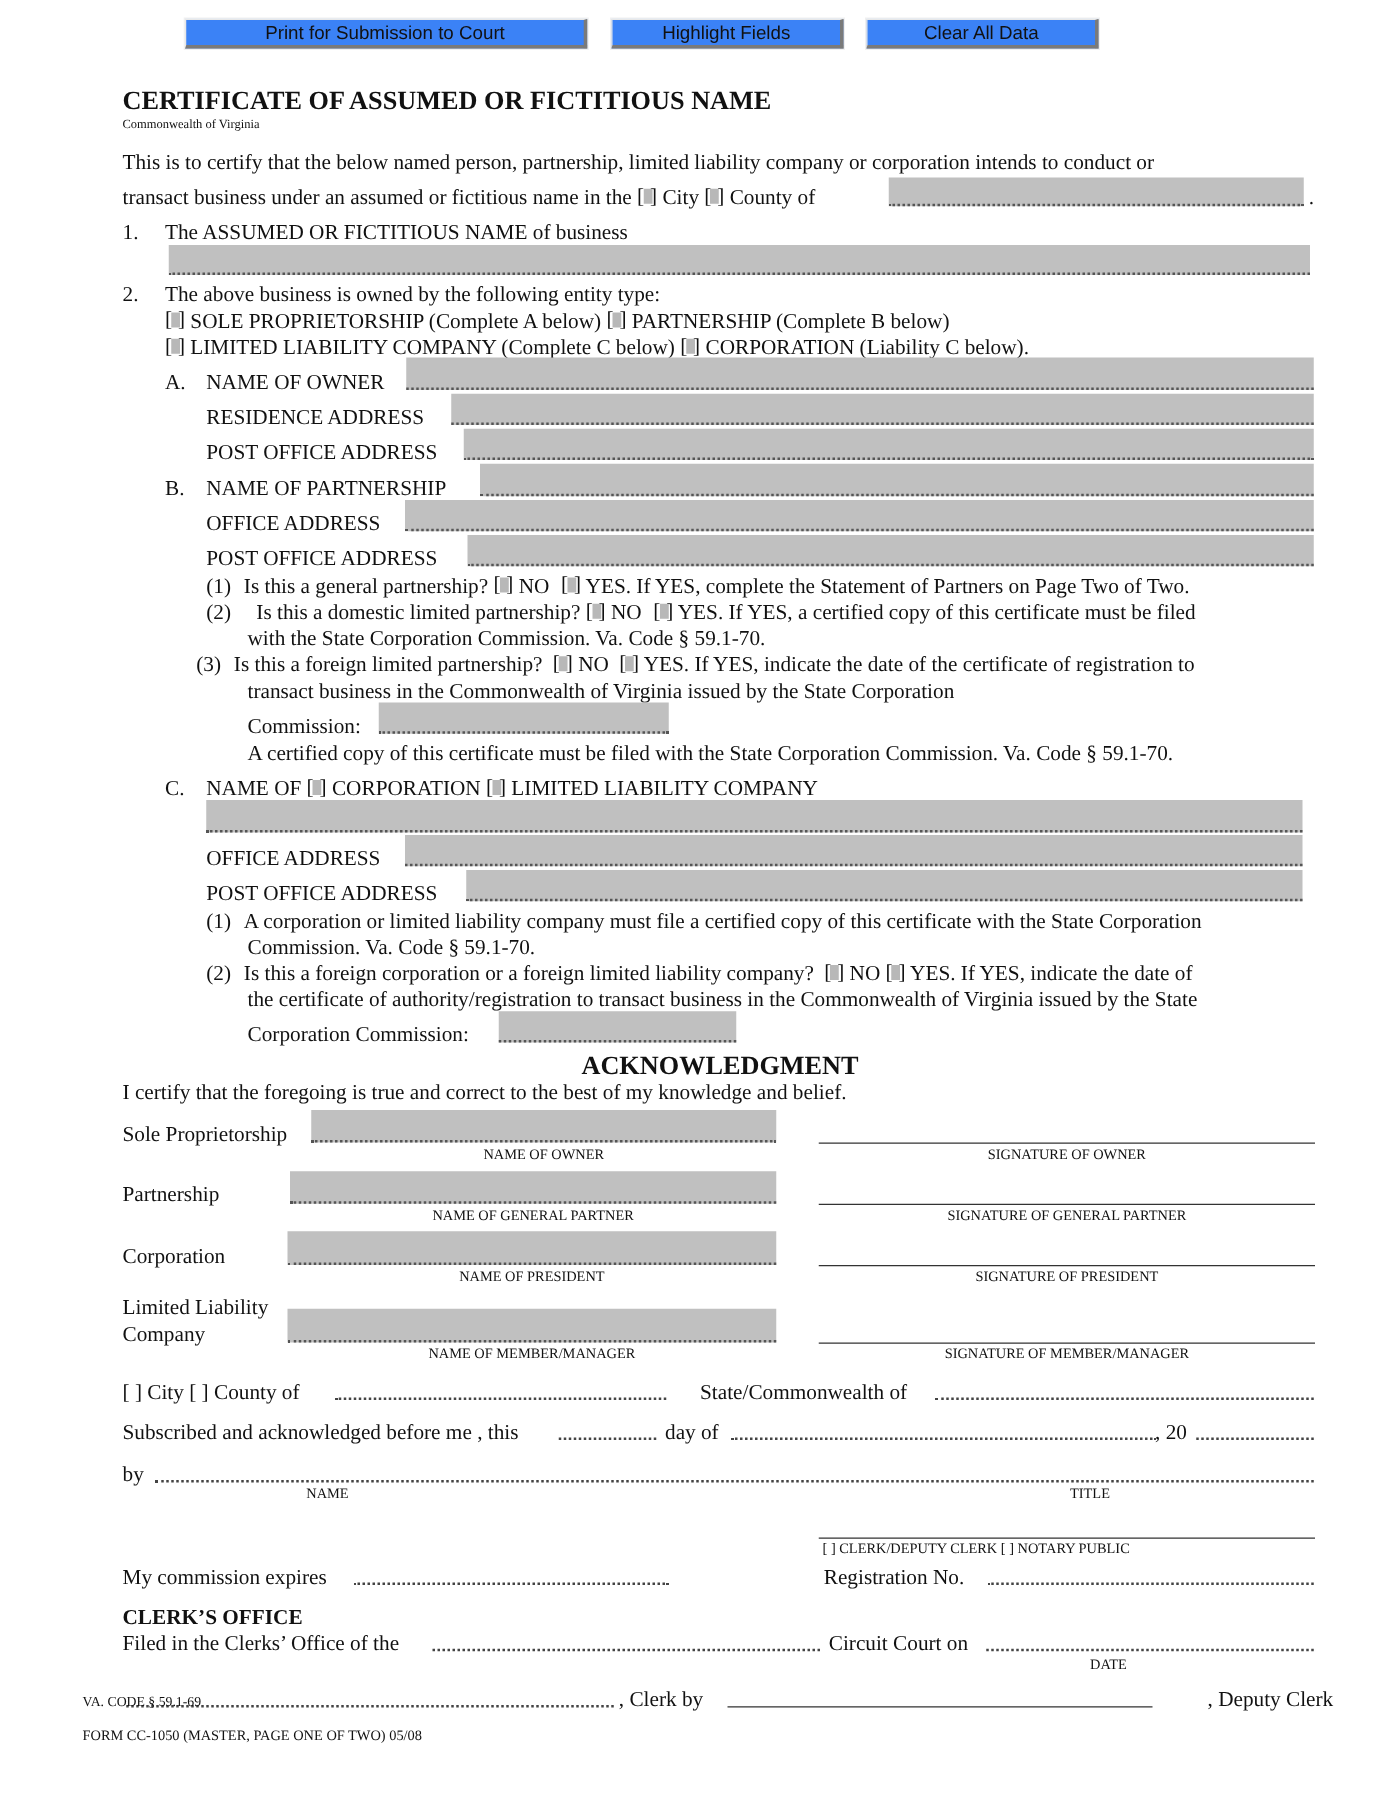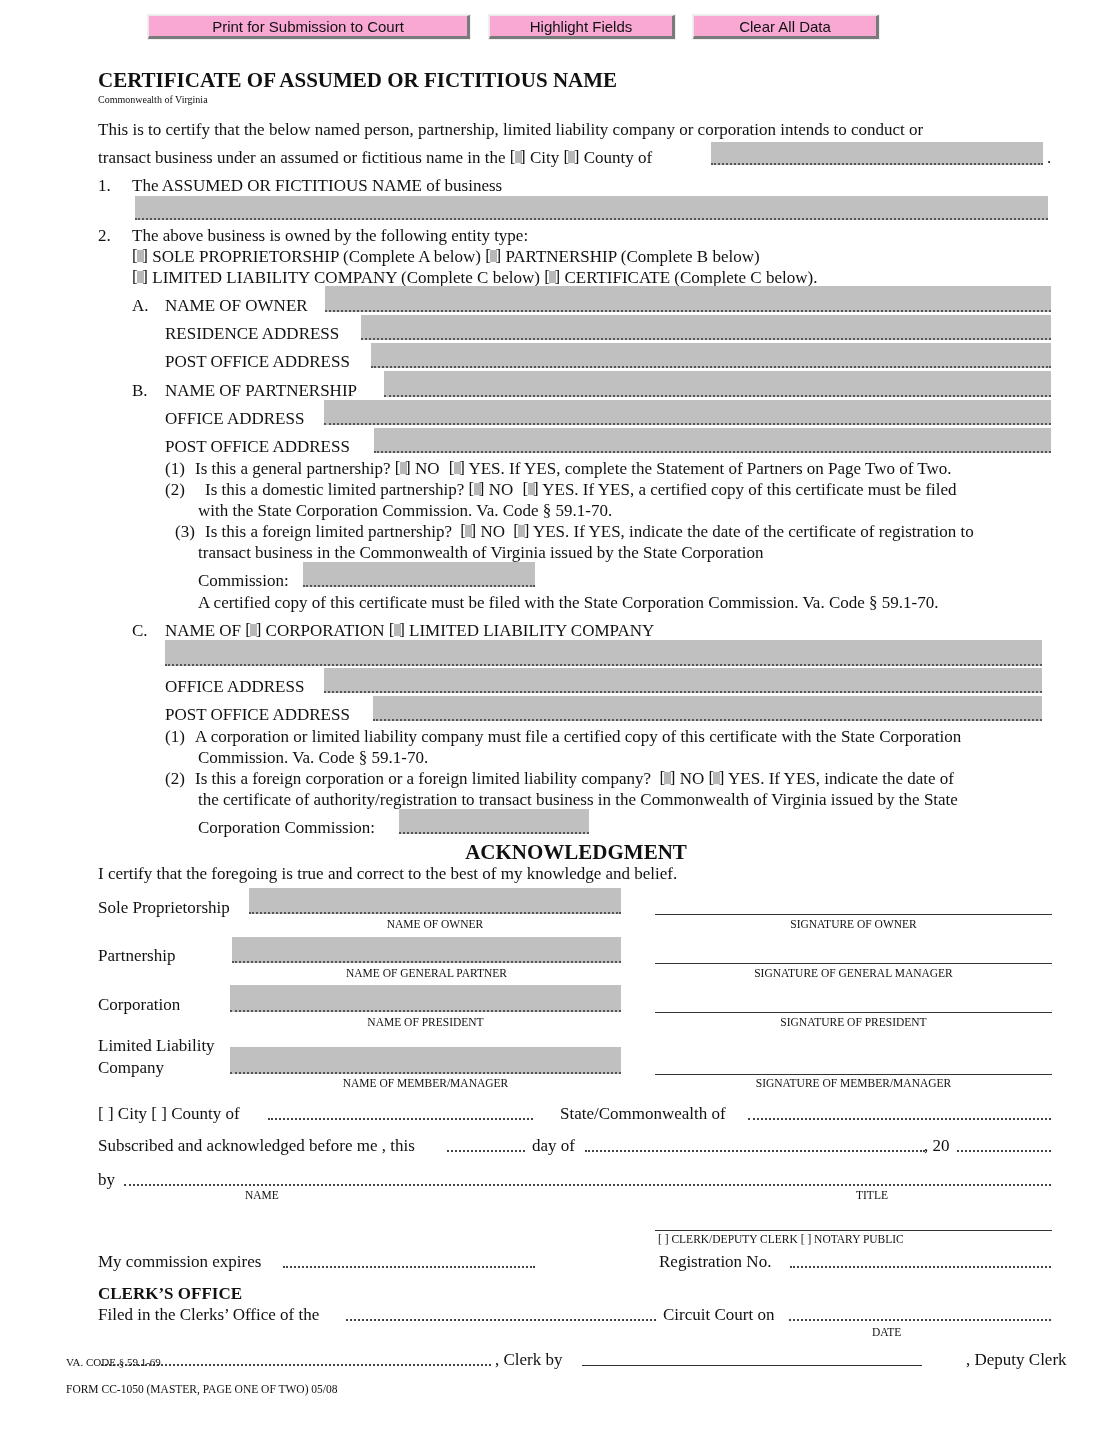--- a/index.html
+++ b/index.html
@@ -2,21 +2,21 @@
 <html><head>
 <meta charset="utf-8">
 <style>
   html, body { margin: 0; padding: 0; background: #ffffff; }
   body { width: 1120px; height: 1449px; position: relative; overflow: hidden;
          font-family: "Liberation Serif", "DejaVu Serif", serif; color: #111; }
   .abs { position: absolute; white-space: nowrap; }
   .t { font-size: 17px; line-height: 20px; }
   .sm { font-size: 12px; line-height: 14px; }
   .tiny { font-size: 11.5px; line-height: 13px; }
-  .btn { position: absolute; height: 24px; background: #f9a8d4; border: 1px solid #999;
+  .btn { position: absolute; height: 24px; background: #3b82f6; border: 1px solid #999;
          border-right: 3px solid #7a7a7a; border-bottom: 3px solid #7a7a7a;
          border-top: 1px solid #e8e8e8; border-left: 1px solid #e8e8e8;
          font-family: "Liberation Sans", "DejaVu Sans", sans-serif; font-size: 15px; color: #111;
          display: flex; align-items: center; justify-content: center; cursor: pointer;
          box-sizing: border-box; padding: 0; outline: 1px solid #f0f0f0; }
   .title { font-size: 21px; font-weight: bold; line-height: 24px; }
   .h2 { font-size: 21px; font-weight: bold; line-height: 24px; }
   .field { position: absolute; background: #c0c0c0; box-sizing: border-box;
            border-bottom: 2px dotted #555; }
   .dots { position: absolute; border-bottom: 2px dotted #444; height: 0; }
@@ -57,21 +57,21 @@
 <div class="abs t" style="left:132px;top:247px;">
   <span class="cb"><i></i></span>
   <span>SOLE PROPRIETORSHIP (Complete A below)</span>
   <span class="cb"><i></i></span>
   <span>PARTNERSHIP (Complete B below)</span>
 </div>
 <div class="abs t" style="left:132px;top:268px;">
   <span class="cb"><i></i></span>
   <span>LIMITED LIABILITY COMPANY (Complete C below)</span>
   <span class="cb"><i></i></span>
-  <span>CERTIFICATE (Complete C below).</span>
+  <span>CORPORATION (Liability C below).</span>
 </div>
 
 <div class="abs t" style="left:132px;top:296px;">A.</div>
 <div class="abs t" style="left:165px;top:296px;">NAME OF OWNER</div>
 <div class="field" style="left:325px;top:286px;width:726px;height:26px;"></div>
 <div class="abs t" style="left:165px;top:324px;">RESIDENCE ADDRESS</div>
 <div class="field" style="left:361px;top:315px;width:690px;height:25px;"></div>
 <div class="abs t" style="left:165px;top:352px;">POST OFFICE ADDRESS</div>
 <div class="field" style="left:371px;top:343px;width:680px;height:25px;"></div>
 
@@ -93,21 +93,21 @@
 </div>
 <div class="abs t" style="left:165px;top:480px;">
   <span>(2)</span>
   <span style="margin-left:16px;">Is this a domestic limited partnership?</span>
   <span class="cb"><i></i></span>
   <span>NO</span>
   <span class="cb" style="margin-left:6px;"><i></i></span>
   <span>YES.  If YES, a certified copy of this certificate must be filed</span>
 </div>
 <div class="abs t" style="left:198px;top:501px;">with the State Corporation Commission.  Va. Code § 59.1-70.</div>
-<div class="abs t" style="left:175px;top:522px;">
+<div class="abs t" style="left:157px;top:522px;">
   <span>(3)</span>
   <span style="margin-left:6px;">Is this a foreign limited partnership?</span>
   <span class="cb" style="margin-left:5px;"><i></i></span>
   <span>NO</span>
   <span class="cb" style="margin-left:5px;"><i></i></span>
   <span>YES.  If YES, indicate the date of the certificate of registration to</span>
 </div>
 <div class="abs t" style="left:198px;top:543px;">transact business in the Commonwealth of Virginia issued by the State Corporation</div>
 <div class="abs t" style="left:198px;top:571px;">Commission:</div>
 <div class="field" style="left:303px;top:562px;width:232px;height:25px;"></div>
@@ -150,21 +150,21 @@
 <div class="abs t" style="left:98px;top:898px;">Sole Proprietorship</div>
 <div class="field" style="left:249px;top:888px;width:372px;height:26px;"></div>
 <div class="abs tiny center" style="left:249px;width:372px;top:918px;">NAME OF OWNER</div>
 <div class="sig" style="left:655px;top:914px;width:397px;"></div>
 <div class="abs tiny center" style="left:655px;width:397px;top:918px;">SIGNATURE OF OWNER</div>
 
 <div class="abs t" style="left:98px;top:946px;">Partnership</div>
 <div class="field" style="left:232px;top:937px;width:389px;height:26px;"></div>
 <div class="abs tiny center" style="left:232px;width:389px;top:967px;">NAME OF GENERAL PARTNER</div>
 <div class="sig" style="left:655px;top:963px;width:397px;"></div>
-<div class="abs tiny center" style="left:655px;width:397px;top:967px;">SIGNATURE OF GENERAL MANAGER</div>
+<div class="abs tiny center" style="left:655px;width:397px;top:967px;">SIGNATURE OF GENERAL PARTNER</div>
 
 <div class="abs t" style="left:98px;top:995px;">Corporation</div>
 <div class="field" style="left:230px;top:985px;width:391px;height:27px;"></div>
 <div class="abs tiny center" style="left:230px;width:391px;top:1016px;">NAME OF PRESIDENT</div>
 <div class="sig" style="left:655px;top:1012px;width:397px;"></div>
 <div class="abs tiny center" style="left:655px;width:397px;top:1016px;">SIGNATURE OF PRESIDENT</div>
 
 <div class="abs t" style="left:98px;top:1036px;">Limited Liability</div>
 <div class="abs t" style="left:98px;top:1058px;">Company</div>
 <div class="field" style="left:230px;top:1047px;width:391px;height:27px;"></div>

